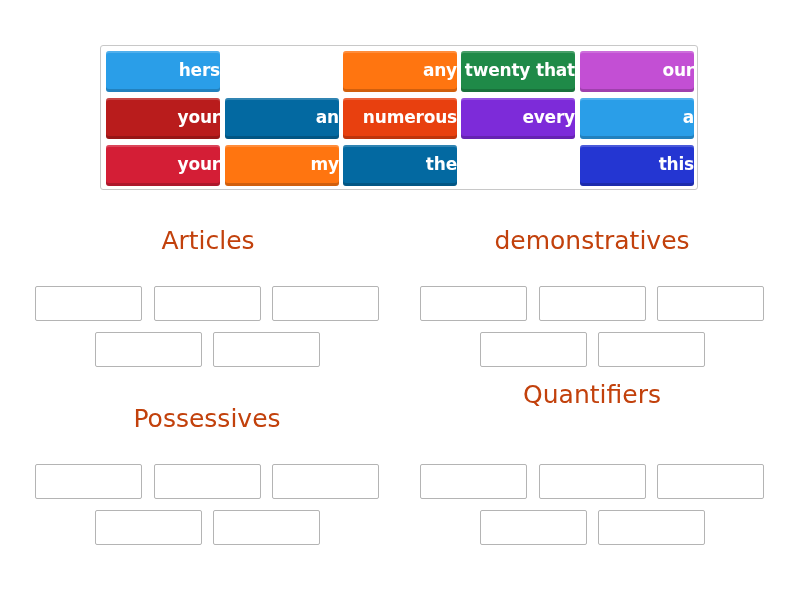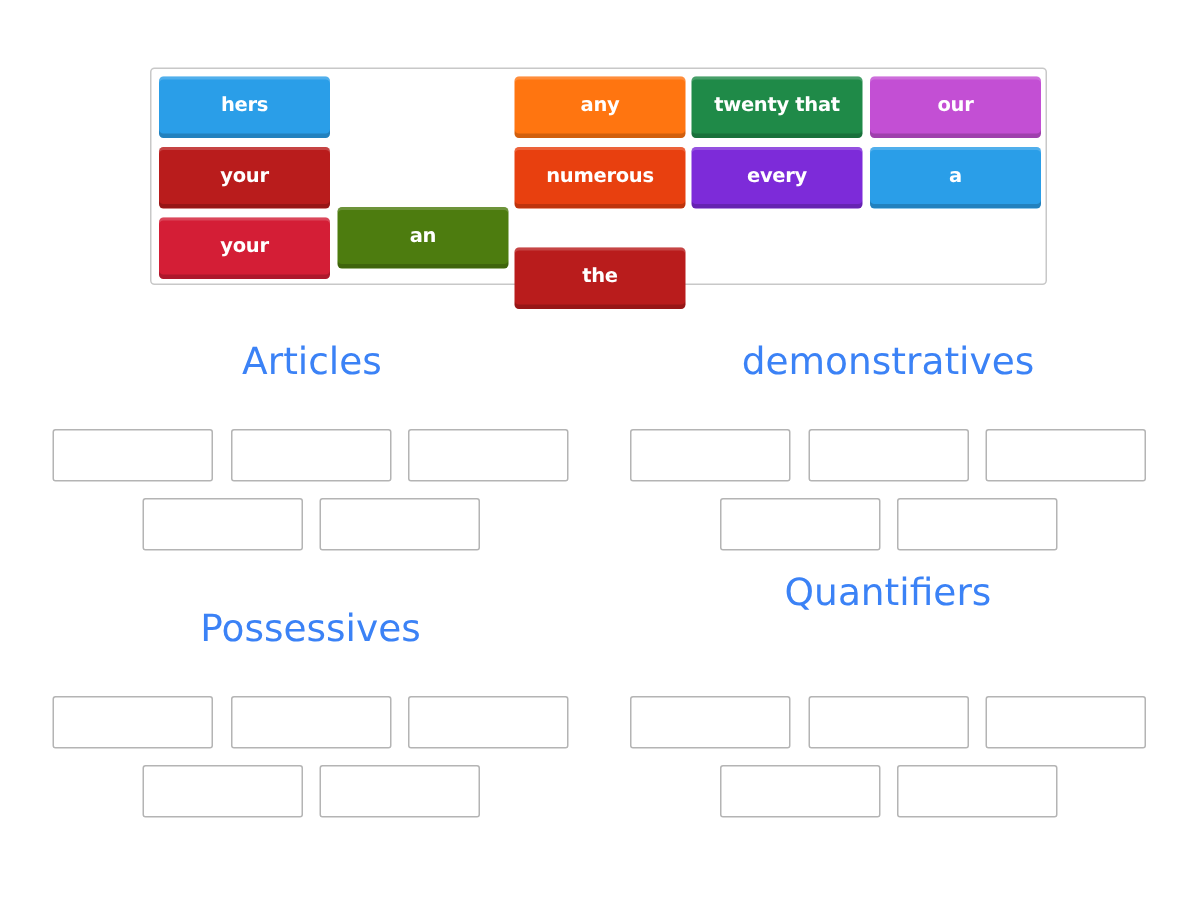--- a/index.html
+++ b/index.html
@@ -1,44 +1,46 @@
 <!DOCTYPE html>
 <html><head>
 <meta charset="utf-8">
 <style>
   html, body { margin:0; padding:0; background:#ffffff; }
   body { width:800px; height:600px; position:relative; overflow:hidden;
          font-family:"DejaVu Sans","Liberation Sans",sans-serif; }
   .bank { position:absolute; left:100px; top:45px; width:598px; height:145px;
           border:1px solid #c8c8c8; border-radius:3px; box-sizing:border-box; background:#fff; }
   .tile { position:absolute; width:114px; height:41px; border-radius:3px;
-          color:#ffffff; font-weight:bold; font-size:13px; line-height:39px;
-          text-align:center; box-sizing:border-box; white-space:nowrap; overflow:hidden;
+          color:#ffffff; font-weight:bold; font-size:17px; line-height:39px;
+          text-align:right; box-sizing:border-box; white-space:nowrap; overflow:hidden;
           box-shadow: inset 0 -3px 0 rgba(0,0,0,0.18), inset 0 2px 0 rgba(255,255,255,0.18);
           cursor:grab; letter-spacing:-0.2px; }
-  .group-title { position:absolute; font-size:25px; color:#3b82f6; text-align:center;
+  .group-title { position:absolute; font-size:25px; color:#c2410c; text-align:center;
                  font-family:"DejaVu Sans","Liberation Sans",sans-serif; font-weight:normal; }
   .slot { position:absolute; width:107px; height:35px; border:1px solid #b4b4b4;
           border-radius:2px; box-sizing:border-box; background:#fff; }
 </style>
 </head>
 <body>
 
 <div class="bank" id="bank">
     <div class="tile" style="left: 5px; top: 5px; background: rgb(42, 158, 232);">hers</div>
     <div class="tile" style="left: 242px; top: 5px; background: rgb(255, 117, 16);">any</div>
     <div class="tile" style="left: 360px; top: 5px; background: rgb(31, 138, 72);">twenty that</div>
     <div class="tile" style="left: 479px; top: 5px; background: rgb(195, 79, 212);">our</div>
     <div class="tile" style="left: 5px; top: 52px; background: #b91c1c;">your</div>
-    <div class="tile" style="left: 124px; top: 52px; background: #4d7c0f; margin-top: 40px;">an</div>
+    <div class="tile" style="left: 124px; top: 52px; background: #0369a1;">an</div>
     <div class="tile" style="left: 242px; top: 52px; background: rgb(232, 64, 15);">numerous</div>
     <div class="tile" style="left: 360px; top: 52px; background: rgb(125, 43, 217);">every</div>
     <div class="tile" style="left: 479px; top: 52px; background: rgb(42, 158, 232);">a</div>
     <div class="tile" style="left: 5px; top: 99px; background: rgb(212, 30, 54);">your</div>
-    <div class="tile" style="left: 242px; top: 99px; background: #b91c1c; margin-top: 20px;">the</div>
+    <div class="tile" style="left: 124px; top: 99px; background: rgb(255, 117, 16);">my</div>
+    <div class="tile" style="left: 242px; top: 99px; background: #0369a1;">the</div>
+    <div class="tile" style="left: 479px; top: 99px; background: rgb(36, 54, 210);">this</div>
   </div>
 <div id="groups">
     <div class="group-title" style="left: 58px; width: 300px; top: 226px;">Articles</div>
     <div class="slot" style="left: 35px; top: 286px;"></div>
     <div class="slot" style="left: 154px; top: 286px;"></div>
     <div class="slot" style="left: 272px; top: 286px;"></div>
     <div class="slot" style="left: 95px; top: 332px;"></div>
     <div class="slot" style="left: 213px; top: 332px;"></div>
     <div class="group-title" style="left: 442px; width: 300px; top: 226px;">demonstratives</div>
     <div class="slot" style="left: 420px; top: 286px;"></div>

